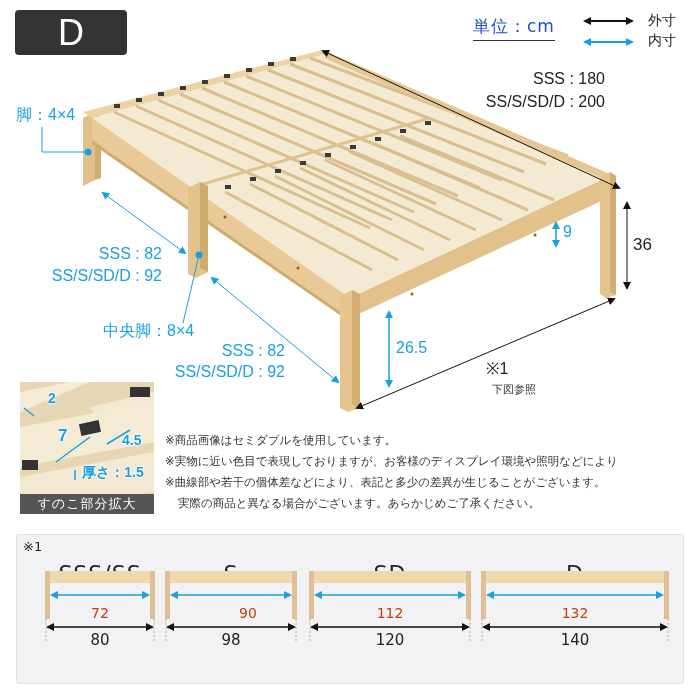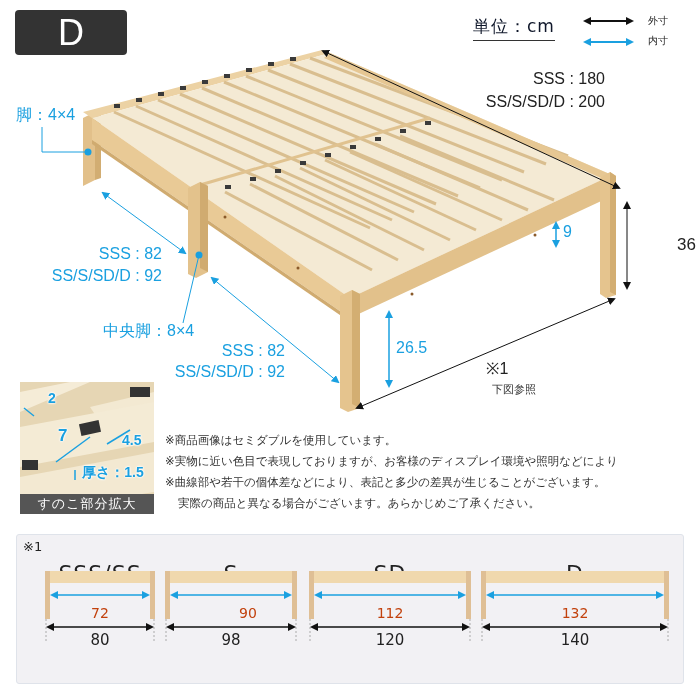--- a/index.html
+++ b/index.html
@@ -6,22 +6,22 @@
   html, body { width: 700px; height: 700px; background: #ffffff; overflow: hidden; }
   body { position: relative; font-family: "DejaVu Sans", "Liberation Sans", sans-serif; color: #222; }
 
   .abs { position: absolute; }
 
   
   .size-badge { left: 15px; top: 10px; width: 112px; height: 45px; background: #333333; border-radius: 4px;
     color: #fff; font-size: 36px; line-height: 45px; text-align: center; font-family: "Liberation Sans", sans-serif; }
 
   
-  .unit-label { left: 473px; top: 15px; font-size: 17px; color: #0f172a; border-bottom: 1.5px solid #333; padding-bottom: 2px; letter-spacing: 1px; }
-  .legend-text { font-size: 10px; color: #222; line-height: 17px; }
+  .unit-label { left: 473px; top: 15px; font-size: 17px; color: #1d4ed8; border-bottom: 1.5px solid #333; padding-bottom: 2px; letter-spacing: 1px; }
+  .legend-text { font-size: 14px; color: #222; line-height: 17px; }
 
   .blue { color: #1aa0e0; }
   .lbl { font-family: "Liberation Sans", sans-serif; font-size: 16px; line-height: 21px; }
   .lbl-black { font-family: "Liberation Sans", sans-serif; font-size: 16px; color: #222; line-height: 21px; }
   .right { text-align: right; }
 
   svg.diagram { position: absolute; left: 0; top: 0; }
 
   
   .inset { left: 20px; top: 382px; width: 134px; height: 132px; overflow: hidden; background: #e9dcc0; }
@@ -174,21 +174,21 @@
 
 <div class="abs lbl blue right" style="left:40px; top:243px; width:122px;">SSS : 82</div>
 <div class="abs lbl blue right" style="left:20px; top:265px; width:142px;">SS/S/SD/D : 92</div>
 
 <div class="abs lbl blue" style="left:103px; top:320px;">中央脚：8×4</div>
 
 <div class="abs lbl blue right" style="left:160px; top:340px; width:125px;">SSS : 82</div>
 <div class="abs lbl blue right" style="left:140px; top:361px; width:145px;">SS/S/SD/D : 92</div>
 
 <div class="abs lbl blue" style="left:563px; top:221px;">9</div>
-<div class="abs lbl-black" style="left:633px; top:234px; font-size:17px;margin-left:44px;">36</div>
+<div class="abs lbl-black" style="left:633px; top:234px; font-size:17px;">36</div>
 <div class="abs lbl blue" style="left:396px; top:337px;">26.5</div>
 
 <div class="abs lbl-black" style="left:486px; top:358px; font-size:16px;">※1</div>
 <div class="abs" style="left:492px; top:382px; font-size:11px; color:#333;">下図参照</div>
 
 <div class="abs inset">
   <svg width="134" height="132">
     <rect width="134" height="132" fill="#e6d6b4"></rect>
     <polygon points="0,10 50,0 70,0 0,30" fill="#f5ecd7"></polygon>
     <polygon points="70,25 134,10 134,50 90,55" fill="#f3e9d2"></polygon>

